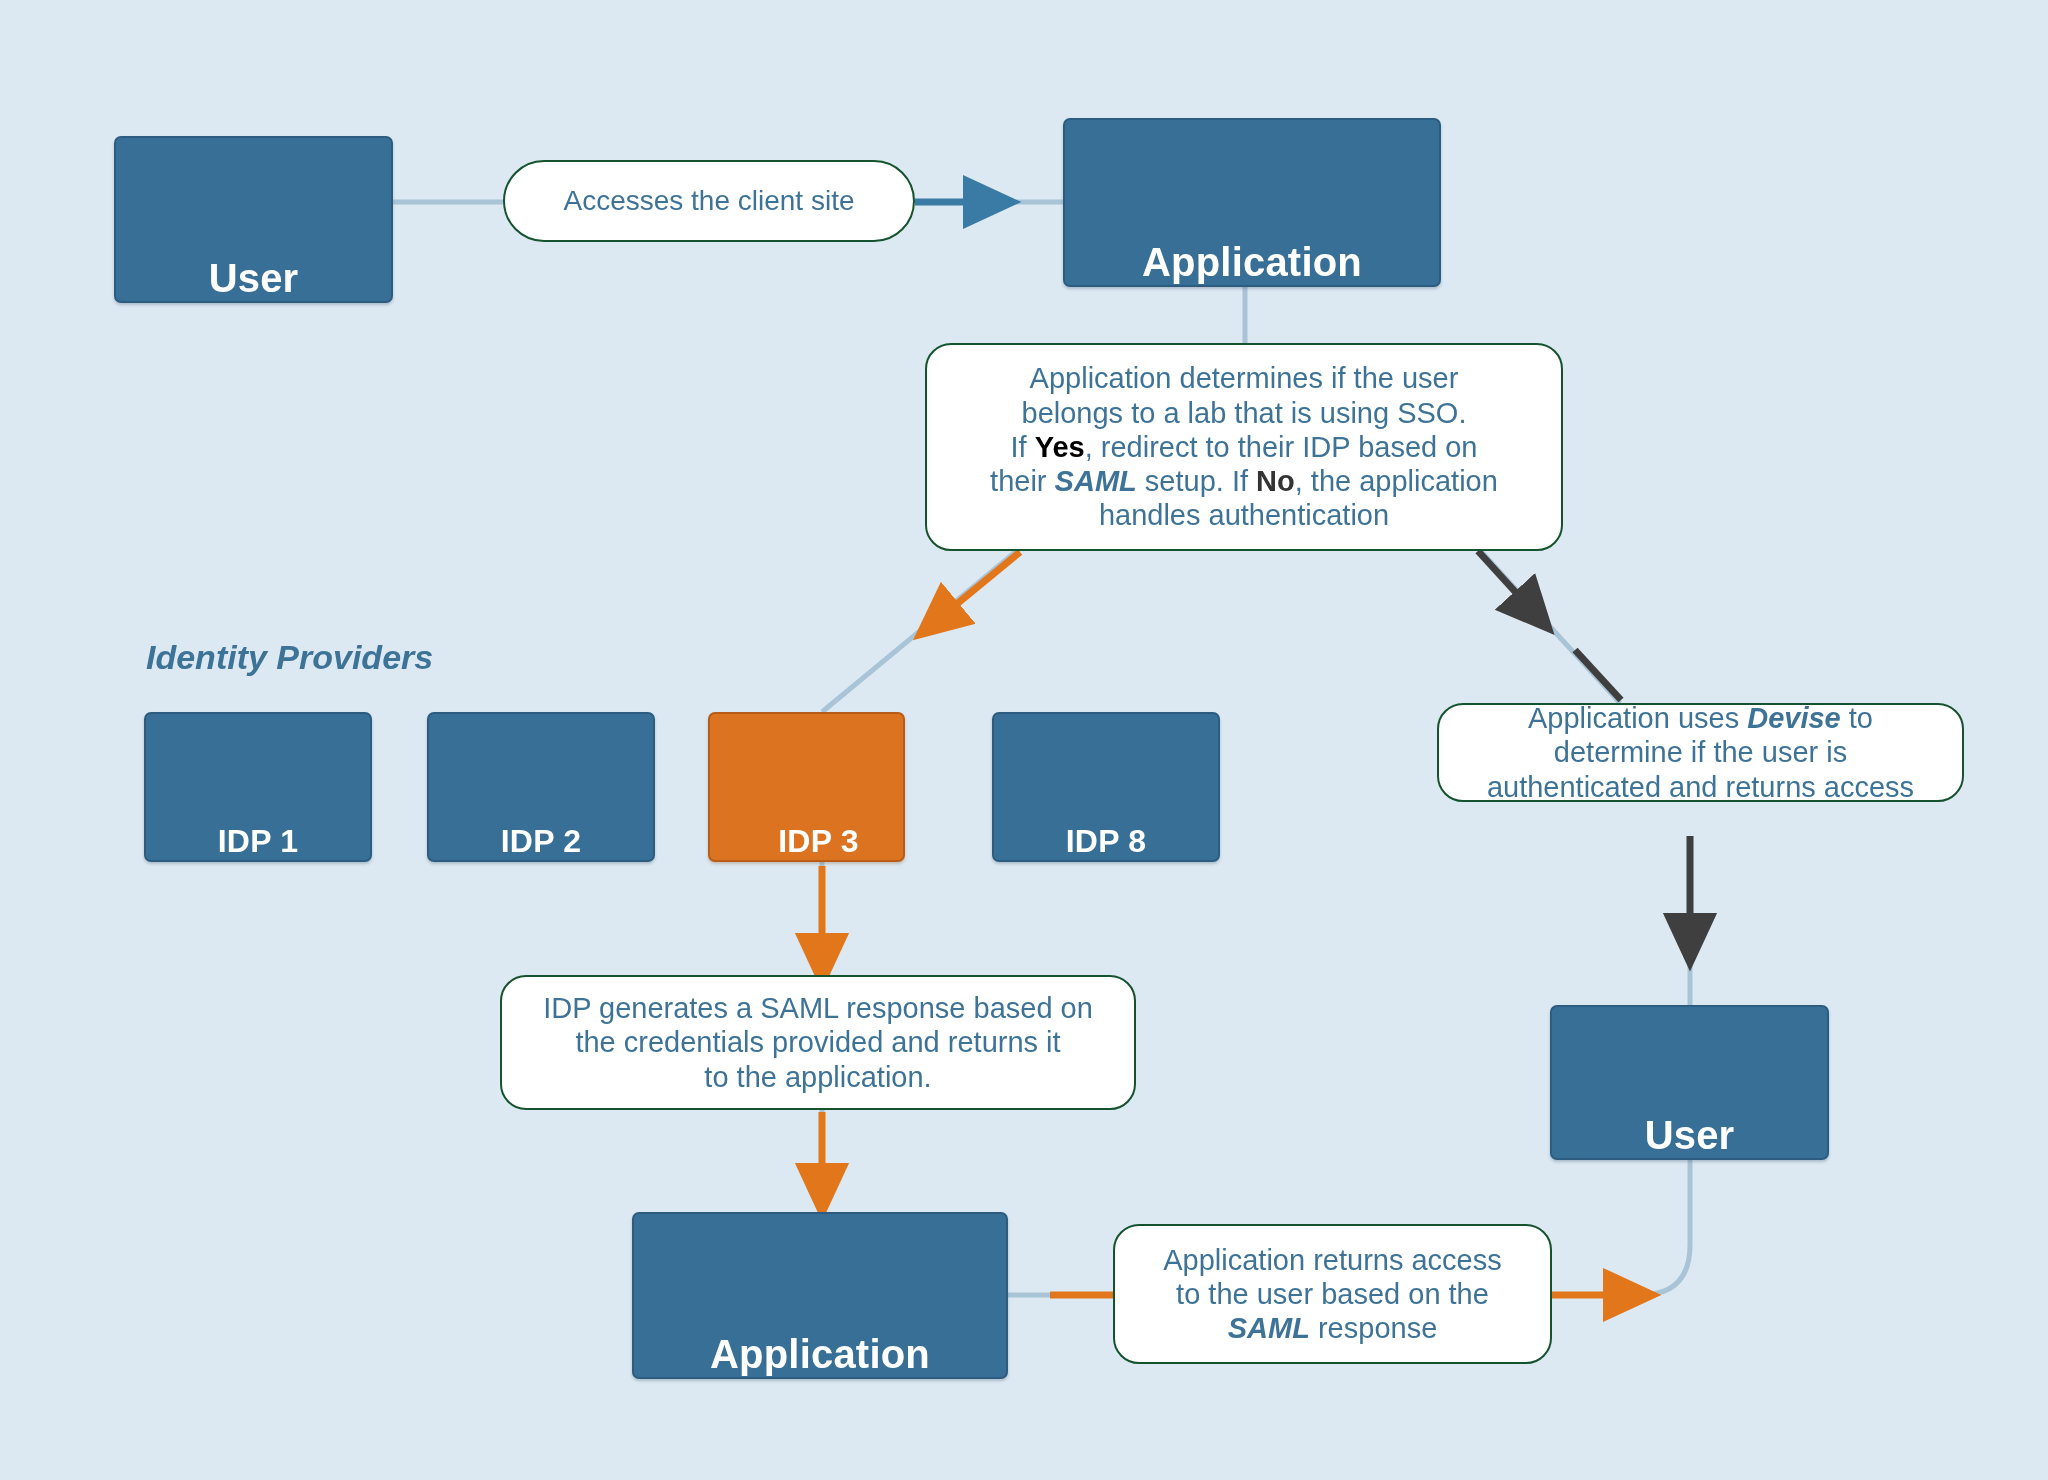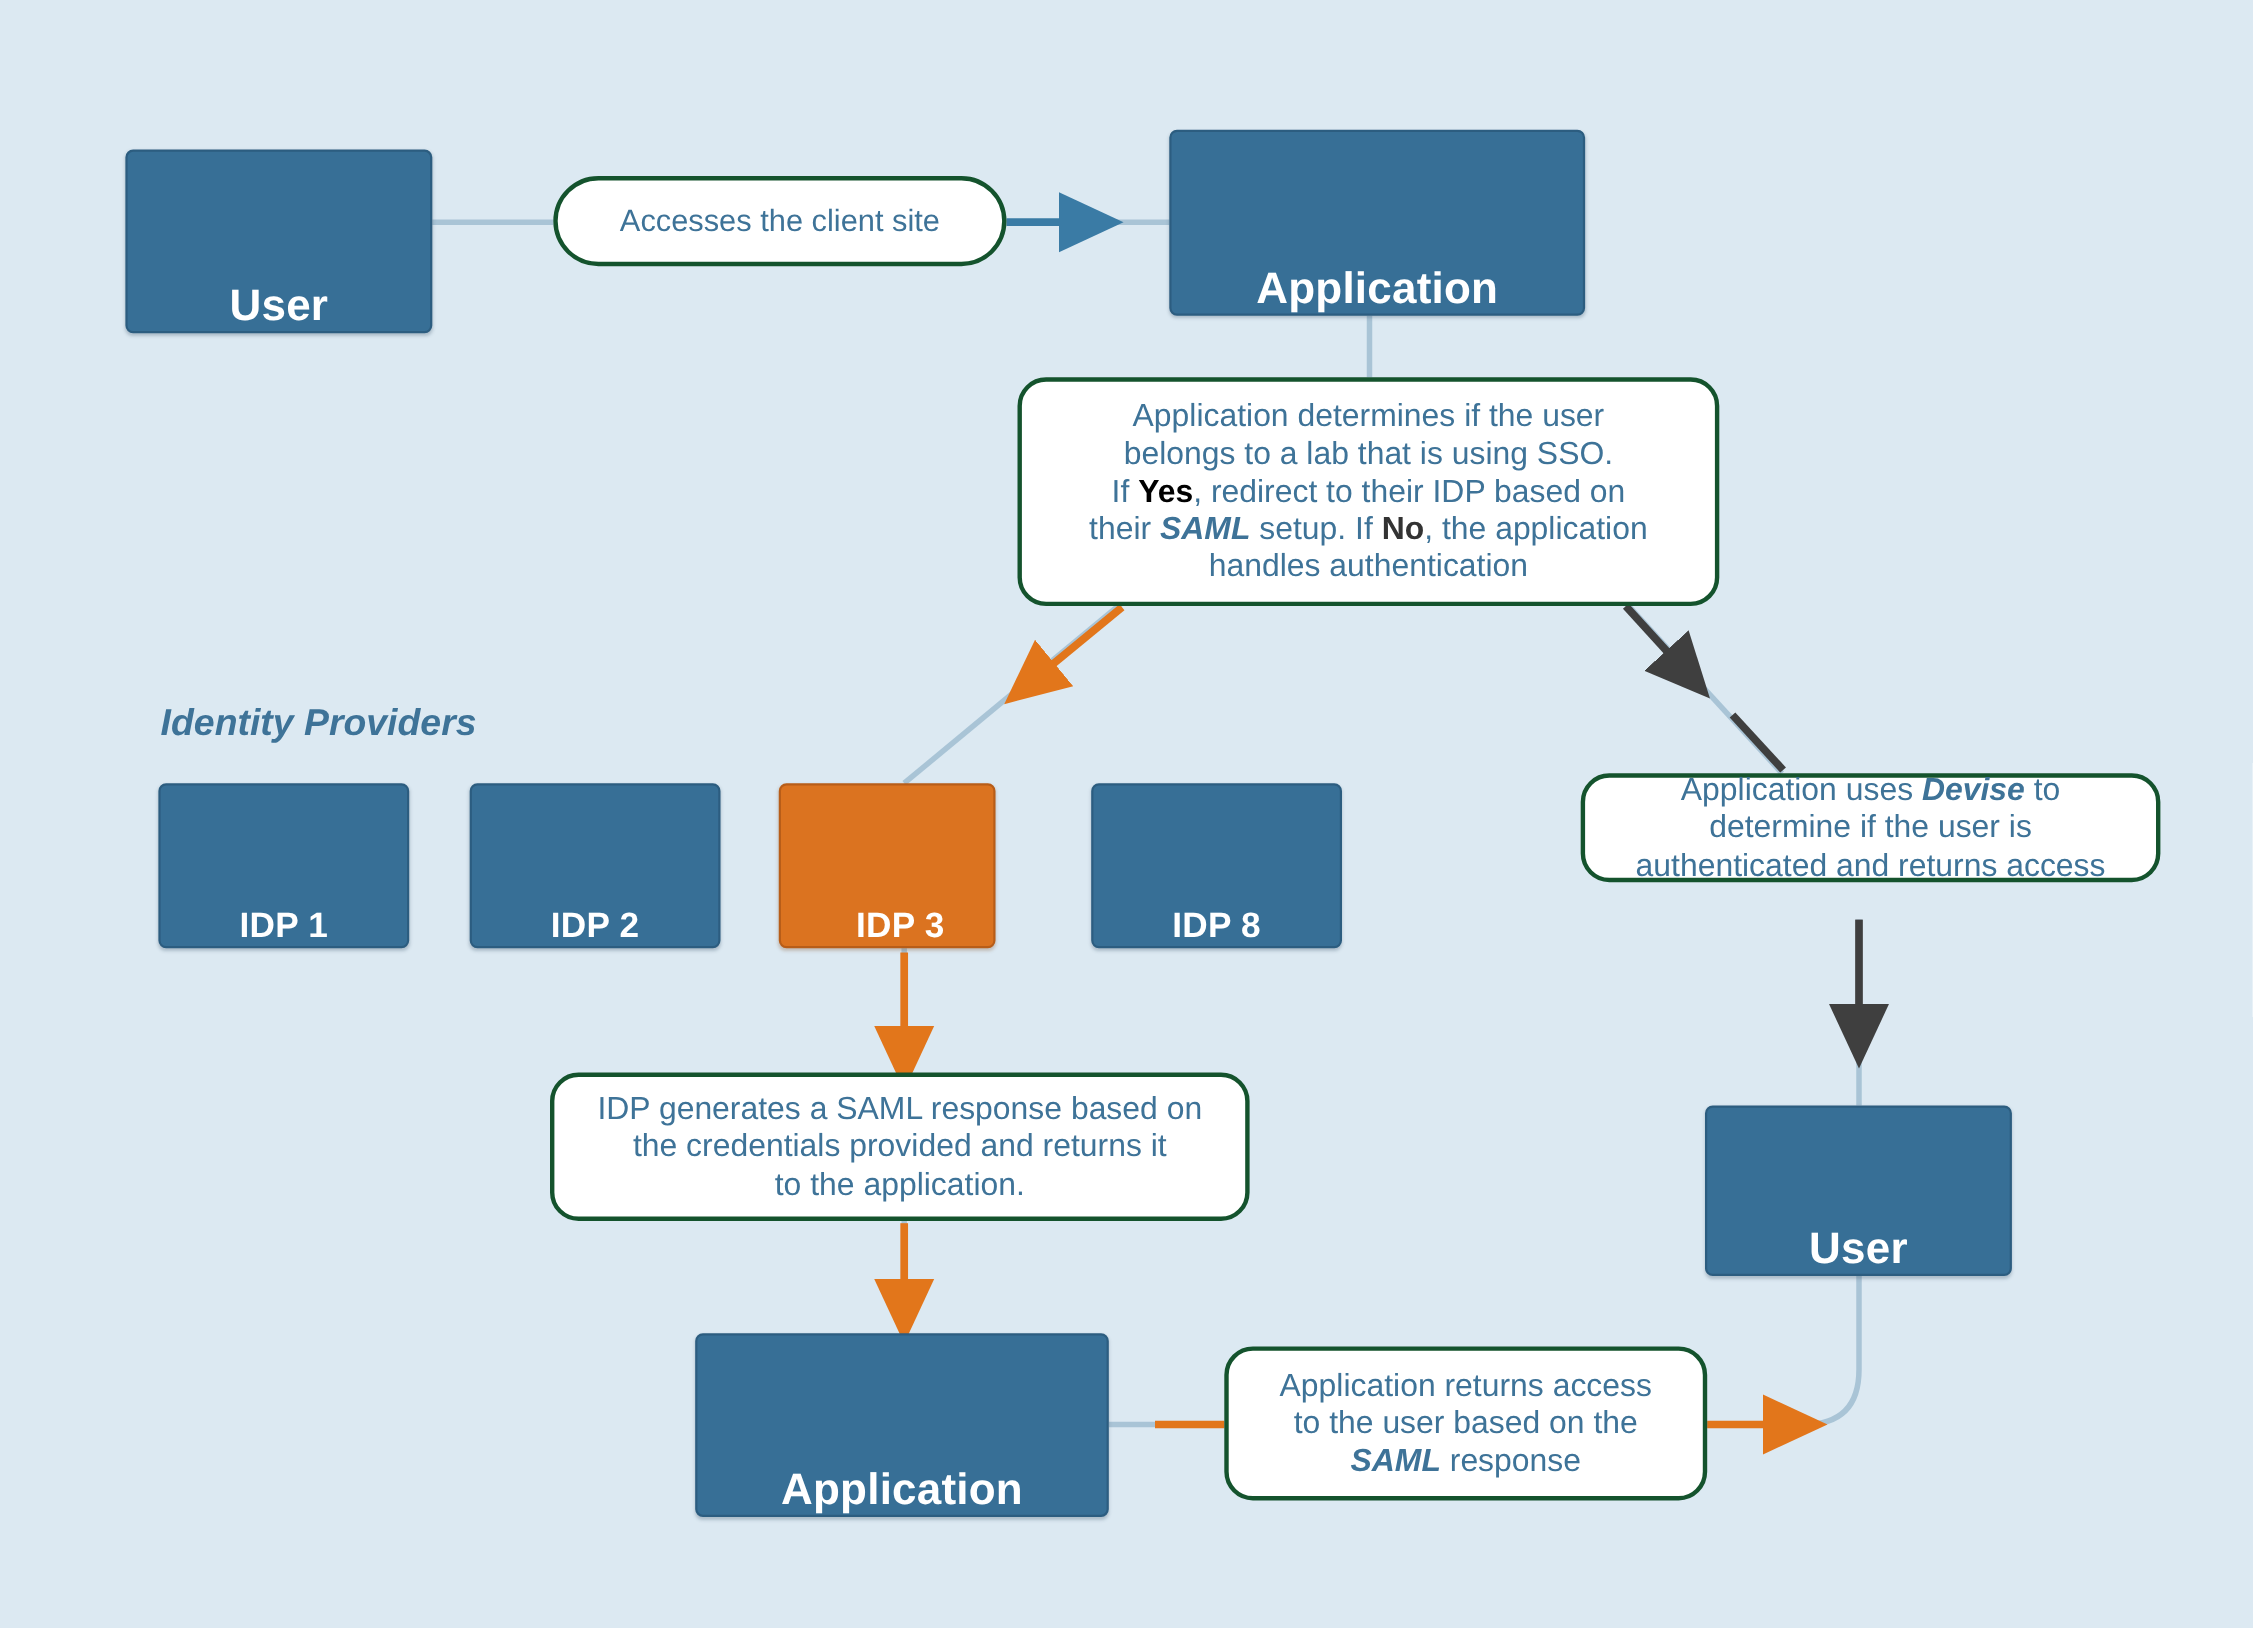--- a/index.html
+++ b/index.html
@@ -49,21 +49,21 @@
   }
 
   
   .callout {
     position: absolute;
     box-sizing: border-box;
     display: flex;
     align-items: center;
     justify-content: center;
     background: #ffffff;
-    border: 4px solid #14532d;
+    border: 2px solid #14532d;
     border-radius: 26px;
     color: #3e7398;
     text-align: center;
     line-height: 1.18;
     padding: 6px 14px;
     z-index: 4;
   }
   .callout .em { font-weight: bold; font-style: italic; }
   .callout .yes { color: #000000; font-weight: bold; }
   .callout .no  { color: #333333; font-weight: bold; }

